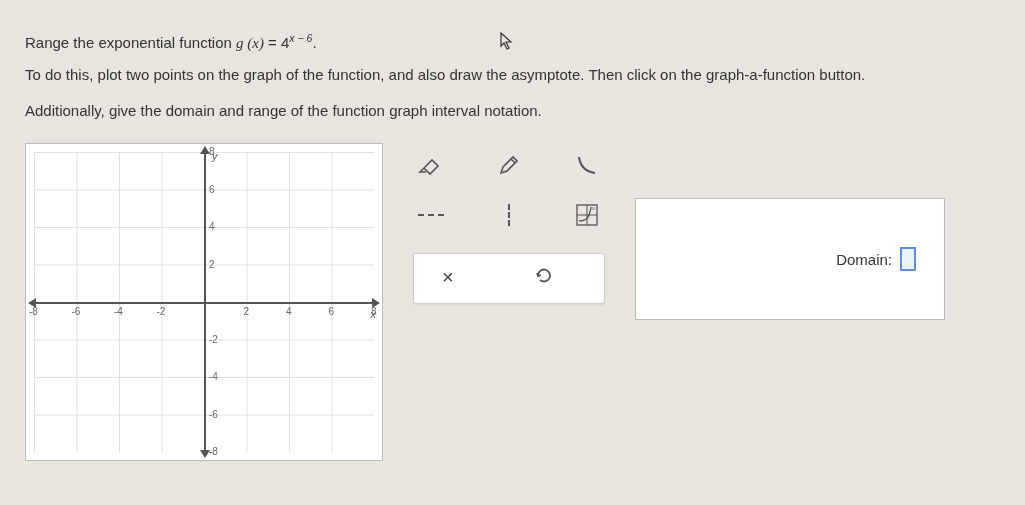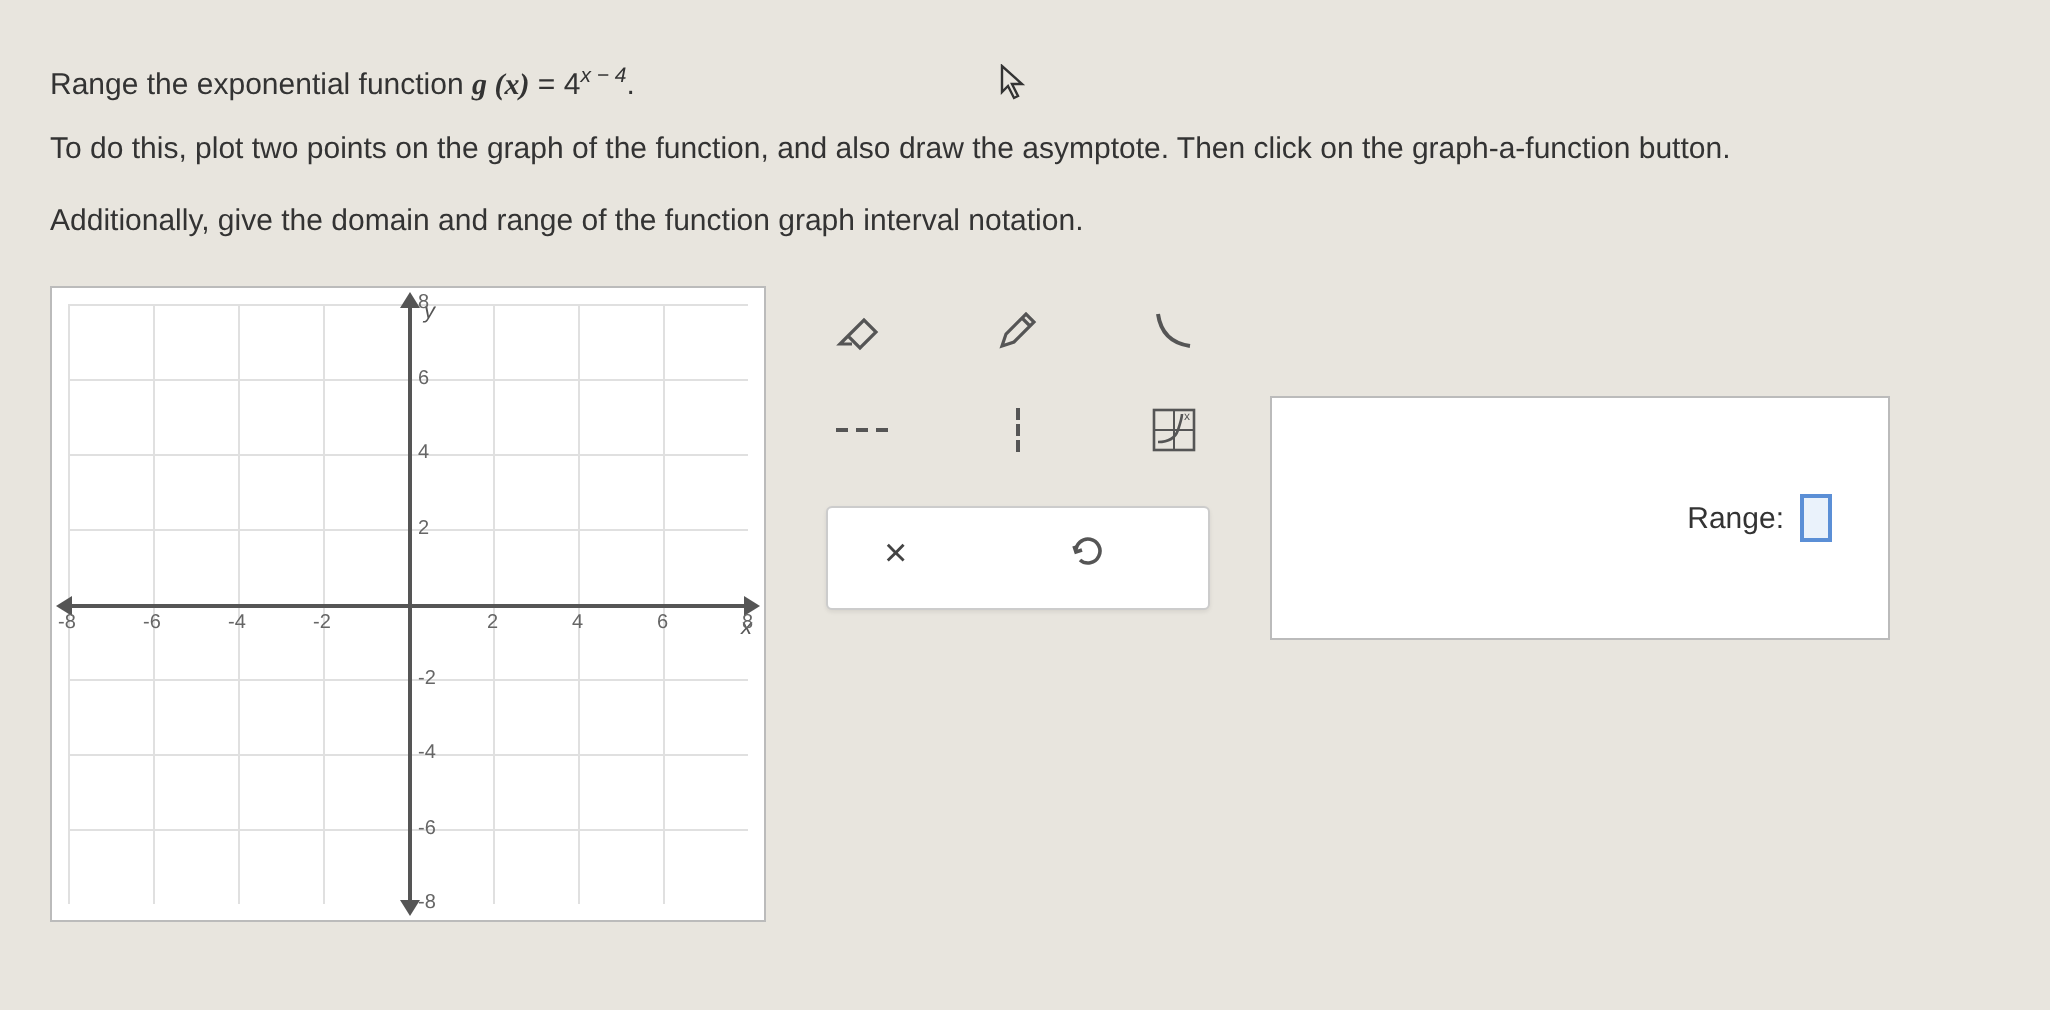--- a/index.html
+++ b/index.html
@@ -4,21 +4,21 @@
   <style>
     * { box-sizing: border-box; margin: 0; padding: 0; }
     body {
       font-family: -apple-system, BlinkMacSystemFont, "Segoe UI", Arial, sans-serif;
       background: #e8e5de;
       padding: 30px 25px;
       color: #333;
       font-size: 15px;
     }
     .problem-text { line-height: 1.6; margin-bottom: 8px; }
-    .problem-text .math { font-style: italic; font-family: Georgia, serif; font-weight: bold; }
+    .problem-text .math { font-style: italic; font-family: Georgia, serif; }
     .sup { font-size: 0.7em; vertical-align: super; font-style: italic; }
     .main-row {
       display: flex;
       gap: 30px;
       margin-top: 20px;
       align-items: flex-start;
     }
     .graph-panel {
       background: #fff;
       border: 1px solid #bbb;
@@ -111,21 +111,21 @@
 <div class="cursor-icon">
   <svg width="14" height="18" viewBox="0 0 14 18">
       <path d="M1 1 L1 14 L4 11 L7 17 L9 16 L6 10 L11 10 Z" fill="none" stroke="#333" stroke-width="1.2"></path>
     </svg>
 </div>
 
 <div class="problem-text">
   <span>Range the exponential function </span>
   <span class="math">g (x)</span>
   <span> = </span>
-  <span>4</span><span class="sup">x − 4</span><span>.</span>
+  <span>4</span><span class="sup">x − 6</span><span>.</span>
 </div>
 <div class="problem-text">To do this, plot two points on the graph of the function, and also draw the asymptote. Then click on the graph-a-function button.</div>
 <div class="problem-text" style="margin-top:12px">Additionally, give the domain and range of the function graph interval notation.</div>
 
 <div class="main-row">
 
   <div class="graph-panel">
     <div class="graph-canvas">
       <div class="axis x"></div>
       <div class="axis y"></div>
@@ -197,18 +197,18 @@
         <svg width="20" height="20" viewBox="0 0 20 20">
             <path d="M4 10 A6 6 0 1 1 6 14" fill="none" stroke="#555" stroke-width="1.8"></path>
             <path d="M3 7 L4 10 L7 9" fill="none" stroke="#555" stroke-width="1.8"></path>
           </svg>
       </div>
     </div>
   </div>
 
   <div class="answer-panel">
     <div class="answer-row">
-      <label>Range:</label>
+      <label>Domain:</label>
       <span class="answer-input"></span>
     </div>
   </div>
 
 </div>
 
 </body></html>

